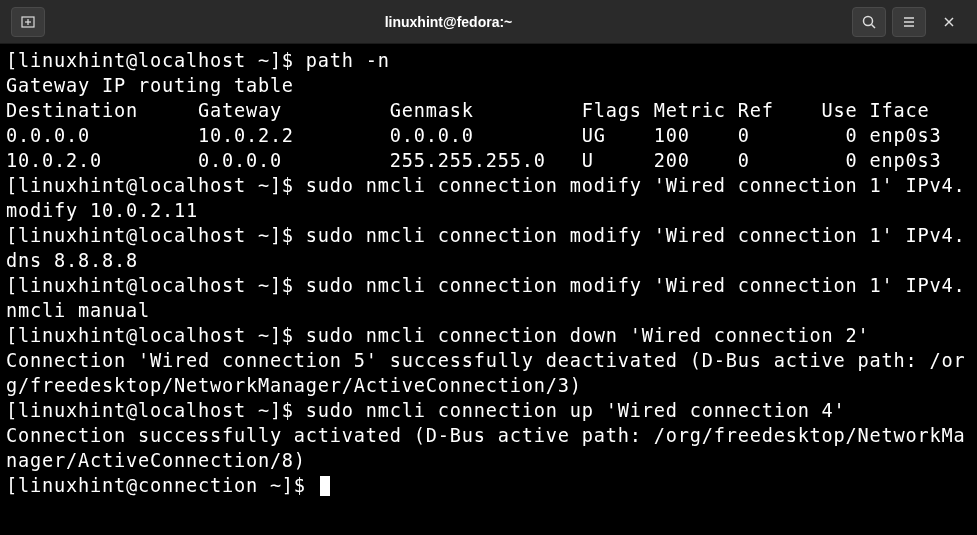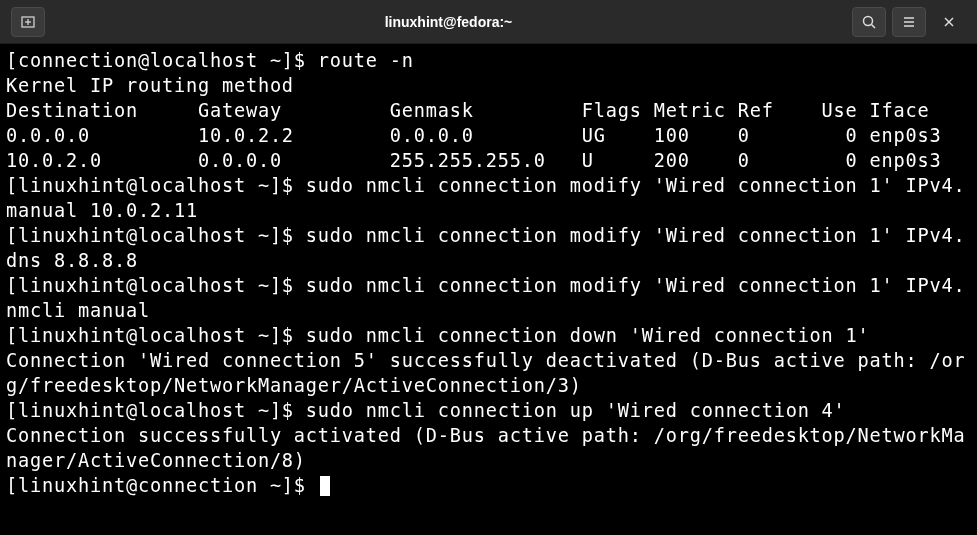--- a/index.html
+++ b/index.html
@@ -107,30 +107,30 @@
     </div>
     <div class="close-btn">
       <svg width="12" height="12" viewBox="0 0 12 12">
         <line x1="2" y1="2" x2="10" y2="10" stroke="#ddd" stroke-width="1.5"></line>
         <line x1="10" y1="2" x2="2" y2="10" stroke="#ddd" stroke-width="1.5"></line>
       </svg>
     </div>
   </div>
 </div>
 
-<div class="terminal"><span>[connection@localhost ~]$ route -n</span>
-<span>Kernel IP routing method</span>
+<div class="terminal"><span>[linuxhint@localhost ~]$ path -n</span>
+<span>Gateway IP routing table</span>
 <span>Destination     Gateway         Genmask         Flags Metric Ref    Use Iface</span>
 <span>0.0.0.0         10.0.2.2        0.0.0.0         UG    100    0        0 enp0s3</span>
 <span>10.0.2.0        0.0.0.0         255.255.255.0   U     200    0        0 enp0s3</span>
 <span>[linuxhint@localhost ~]$ sudo nmcli connection modify 'Wired connection 1' IPv4.</span>
-<span>manual 10.0.2.11</span>
+<span>modify 10.0.2.11</span>
 <span>[linuxhint@localhost ~]$ sudo nmcli connection modify 'Wired connection 1' IPv4.</span>
 <span>dns 8.8.8.8</span>
 <span>[linuxhint@localhost ~]$ sudo nmcli connection modify 'Wired connection 1' IPv4.</span>
 <span>nmcli manual</span>
-<span>[linuxhint@localhost ~]$ sudo nmcli connection down 'Wired connection 1'</span>
+<span>[linuxhint@localhost ~]$ sudo nmcli connection down 'Wired connection 2'</span>
 <span>Connection 'Wired connection 5' successfully deactivated (D-Bus active path: /or</span>
 <span>g/freedesktop/NetworkManager/ActiveConnection/3)</span>
 <span>[linuxhint@localhost ~]$ sudo nmcli connection up 'Wired connection 4'</span>
 <span>Connection successfully activated (D-Bus active path: /org/freedesktop/NetworkMa</span>
 <span>nager/ActiveConnection/8)</span>
 <span>[linuxhint@connection ~]$ </span><span class="cursor"></span></div>
 
 </body></html>

